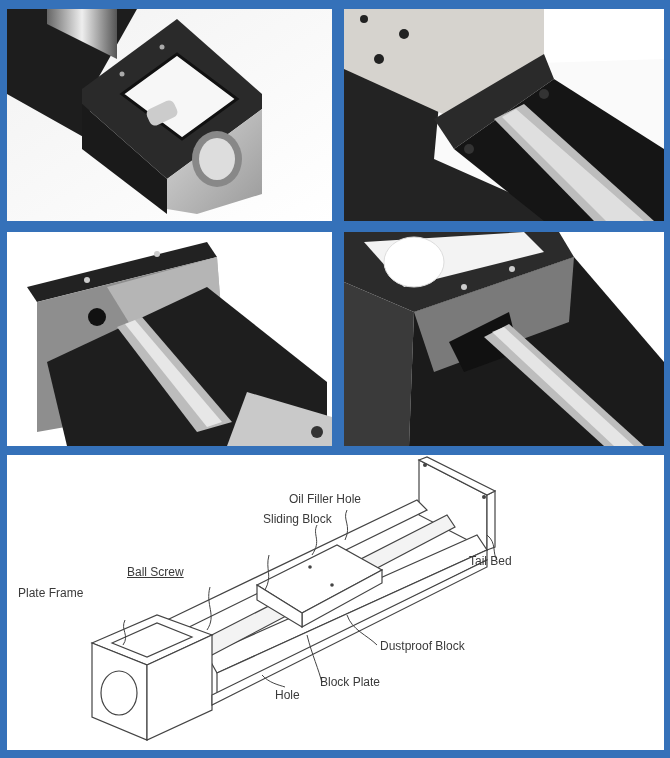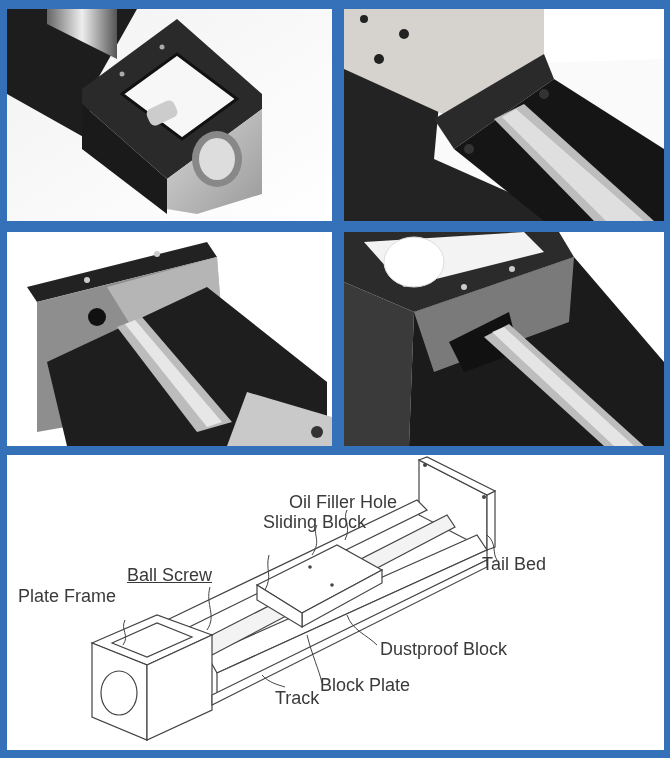--- a/index.html
+++ b/index.html
@@ -4,21 +4,21 @@
 <style>
   html,body{margin:0;padding:0;}
   body{width:670px;height:758px;background:#3571b9;position:relative;overflow:hidden;font-family:"Liberation Sans",sans-serif;}
   .panel{position:absolute;background:#fff;overflow:hidden;}
   #p1{left:7px;top:9px;width:325px;height:212px;}
   #p2{left:344px;top:9px;width:320px;height:212px;}
   #p3{left:7px;top:232px;width:325px;height:214px;}
   #p4{left:344px;top:232px;width:320px;height:214px;}
   #p5{left:7px;top:455px;width:657px;height:295px;}
   svg{display:block;}
-  .lbl{position:absolute;font-size:18px;color:#3a3a3a;white-space:nowrap;line-height:1;}
+  .lbl{position:absolute;font-size:12px;color:#3a3a3a;white-space:nowrap;line-height:1;}
 </style>
 </head>
 <body>
 
 <div class="panel" id="p1">
   <svg width="325" height="212" viewBox="0 0 325 212">
     <defs>
       <linearGradient id="g1" x1="0" y1="0" x2="1" y2="1">
           <stop offset="0" stop-color="#f2f2f2"></stop>
           <stop offset="1" stop-color="#ffffff"></stop>
@@ -144,17 +144,17 @@
         <circle cx="325" cy="130" r="1.8"></circle>
         <circle cx="418" cy="10" r="2"></circle>
         <circle cx="477" cy="42" r="2"></circle>
     </g>
   </svg>
 
   <span class="lbl" style="left:282px;top:38px;">Oil Filler Hole</span>
   <span class="lbl" style="left:212px;top:58px;margin-left:44px;">Sliding Block</span>
   <span class="lbl" style="left:120px;top:111px;text-decoration:underline;">Ball Screw</span>
   <span class="lbl" style="left:11px;top:132px;">Plate Frame</span>
-  <span class="lbl" style="left:475px;top:100px;">Tail Bed</span>
+  <span class="lbl" style="left:462px;top:100px;">Tail Bed</span>
   <span class="lbl" style="left:373px;top:185px;">Dustproof Block</span>
   <span class="lbl" style="left:313px;top:221px;">Block Plate</span>
-  <span class="lbl" style="left:268px;top:234px;">Track</span>
+  <span class="lbl" style="left:268px;top:234px;">Hole</span>
 </div>
 
 </body></html>

